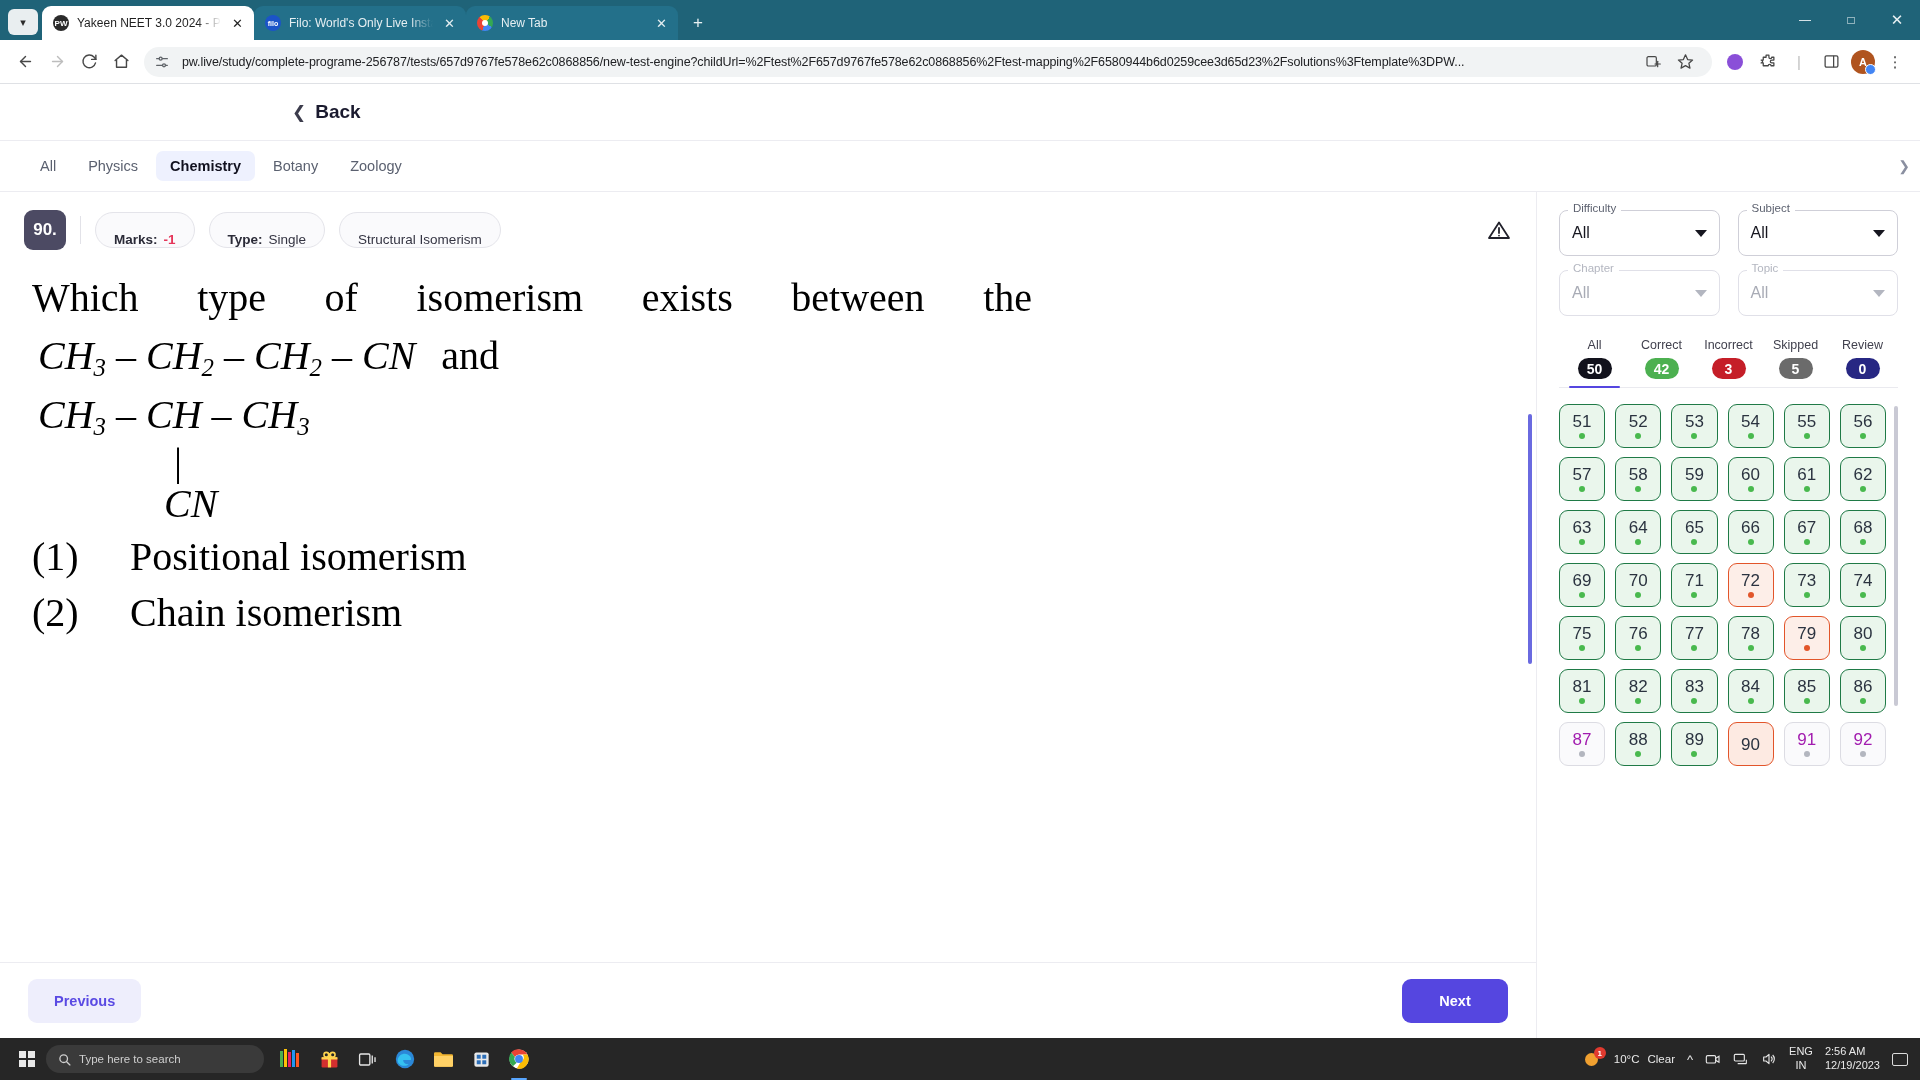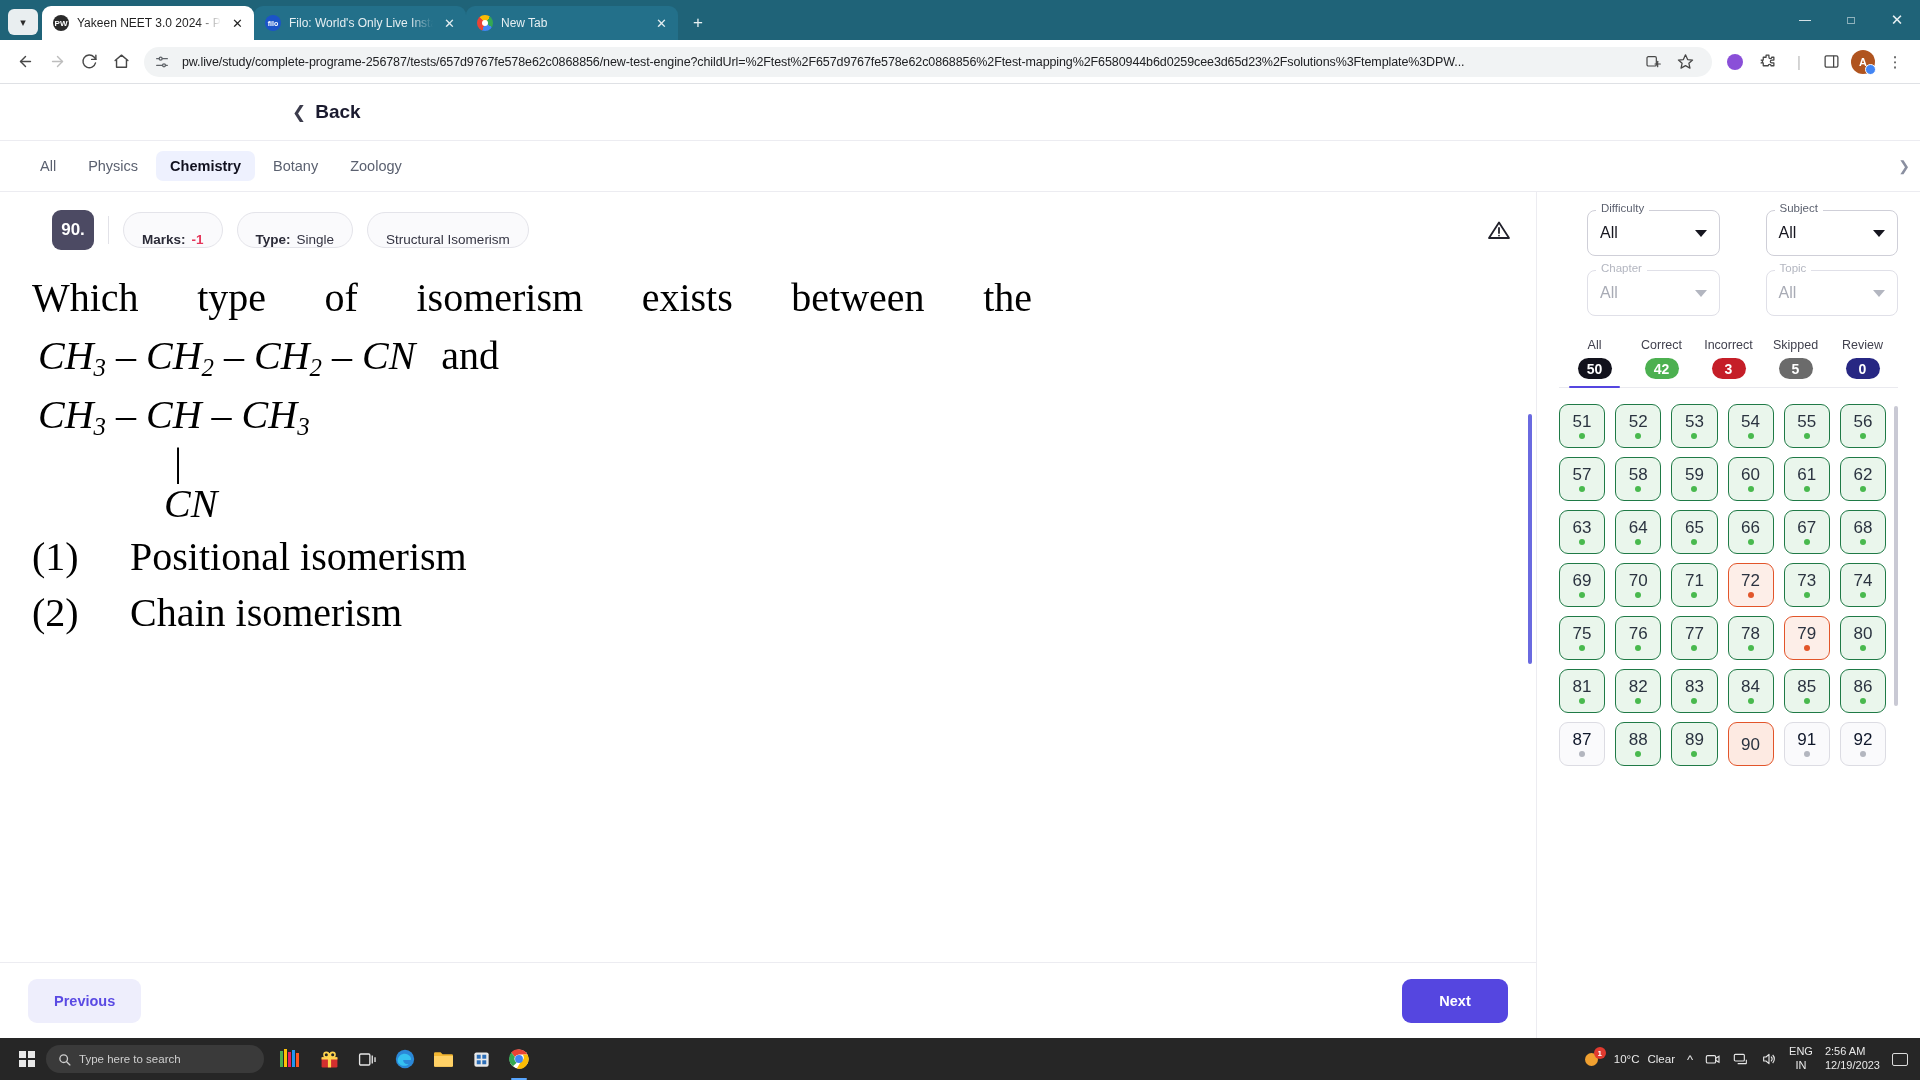--- a/index.html
+++ b/index.html
@@ -105,21 +105,21 @@
     position: absolute; right: 6px; top: 50%; transform: translateY(-50%);
     color: #8a8fa0; font-size: 14px; width: 20px; height: 26px;
     display: flex; align-items: center; justify-content: center;
   }
 
   .body-row { flex: 1; display: flex; min-height: 0; }
 
   
   .qpanel { flex: 1; display: flex; flex-direction: column; min-width: 0; position: relative; }
   .qhead {
-    display: flex; align-items: center; gap: 14px; padding: 18px 24px 14px 24px; flex: none; margin-left: 28px;
+    display: flex; align-items: center; gap: 14px; padding: 18px 24px 14px 24px; flex: none;
   }
   .qnum {
     width: 42px; height: 40px; border-radius: 9px; background: #4c4a63; color: #fff;
     display: flex; align-items: center; justify-content: center; font-size: 17px; font-weight: bold;
   }
   .qdiv { width: 1px; height: 28px; background: #e2e2e8; }
   .chip {
     height: 36px; border: 1px solid #e4e4ea; border-radius: 18px; background: #fafafc;
     display: flex; align-items: flex-end; padding: 0 18px; gap: 6px; font-size: 13.5px; color: #2b2b38;
   }
@@ -169,21 +169,21 @@
     background: #5546e0; color: #fff; border-radius: 9px; height: 44px; width: 106px;
     display: flex; align-items: center; justify-content: center; font-size: 14.5px; font-weight: bold;
   }
 
   
   .rpanel {
     width: 384px; flex: none; border-left: 1px solid #ececf1; display: flex;
     flex-direction: column; padding: 18px 22px 0 22px; min-height: 0;
   }
   .filters { display: grid; grid-template-columns: 1fr 1fr; gap: 14px 18px; flex: none; }
-  .field { position: relative; height: 46px; margin-left: 28px; }
+  .field { position: relative; height: 46px; }
   .field-box {
     position: absolute; inset: 0; border: 1px solid #cfcfd8; border-radius: 8px;
     display: flex; align-items: center; padding: 0 12px;
   }
   .field.disabled .field-box { border-color: #e0e0e8; }
   .field-label {
     position: absolute; top: -8px; left: 9px; background: #fff; padding: 0 5px;
     font-size: 11.5px; color: #5d6270; z-index: 2;
   }
   .field.disabled .field-label { color: #b3b6c0; }
@@ -214,21 +214,21 @@
   .qcell {
     height: 44px; border-radius: 9px; border: 1px solid; display: flex; flex-direction: column;
     align-items: center; justify-content: center; gap: 3px; font-size: 17px;
   }
   .qcell .qn { line-height: 1; }
   .qdot { width: 6px; height: 6px; border-radius: 50%; }
   .qcell.correct { border-color: #1f7a46; background: #eaf6ec; color: #2b3340; }
   .qcell.correct .qdot { background: #49b94e; }
   .qcell.incorrect { border-color: #e2552a; background: #fdeee8; color: #2b3340; }
   .qcell.incorrect .qdot { background: #e2552a; }
-  .qcell.skipped { border-color: #dcdce3; background: #fafafc; color: #0f172a; }
+  .qcell.skipped { border-color: #dcdce3; background: #fafafc; color: #a21caf; }
   .qcell.skipped .qdot { background: #b3b6bf; }
   .qcell.current { border-color: #e2552a; background: #fdeae2; color: #2b3340; }
   .grid-scroll {
     position: absolute; right: 0; top: 2px; width: 4px; height: 300px;
     background: #c9c9d4; border-radius: 2px;
   }
 
   
   .taskbar {
     height: 42px; background: #262626; display: flex; align-items: center;

